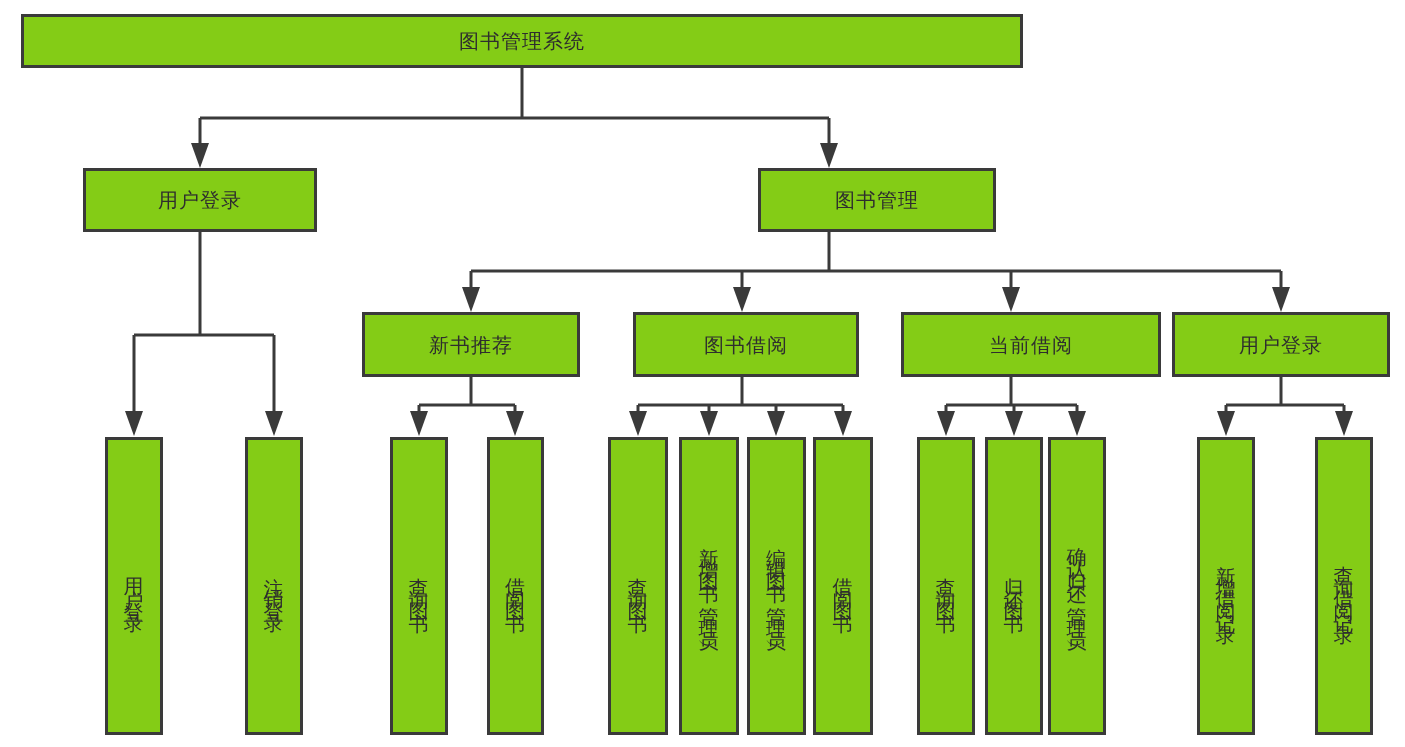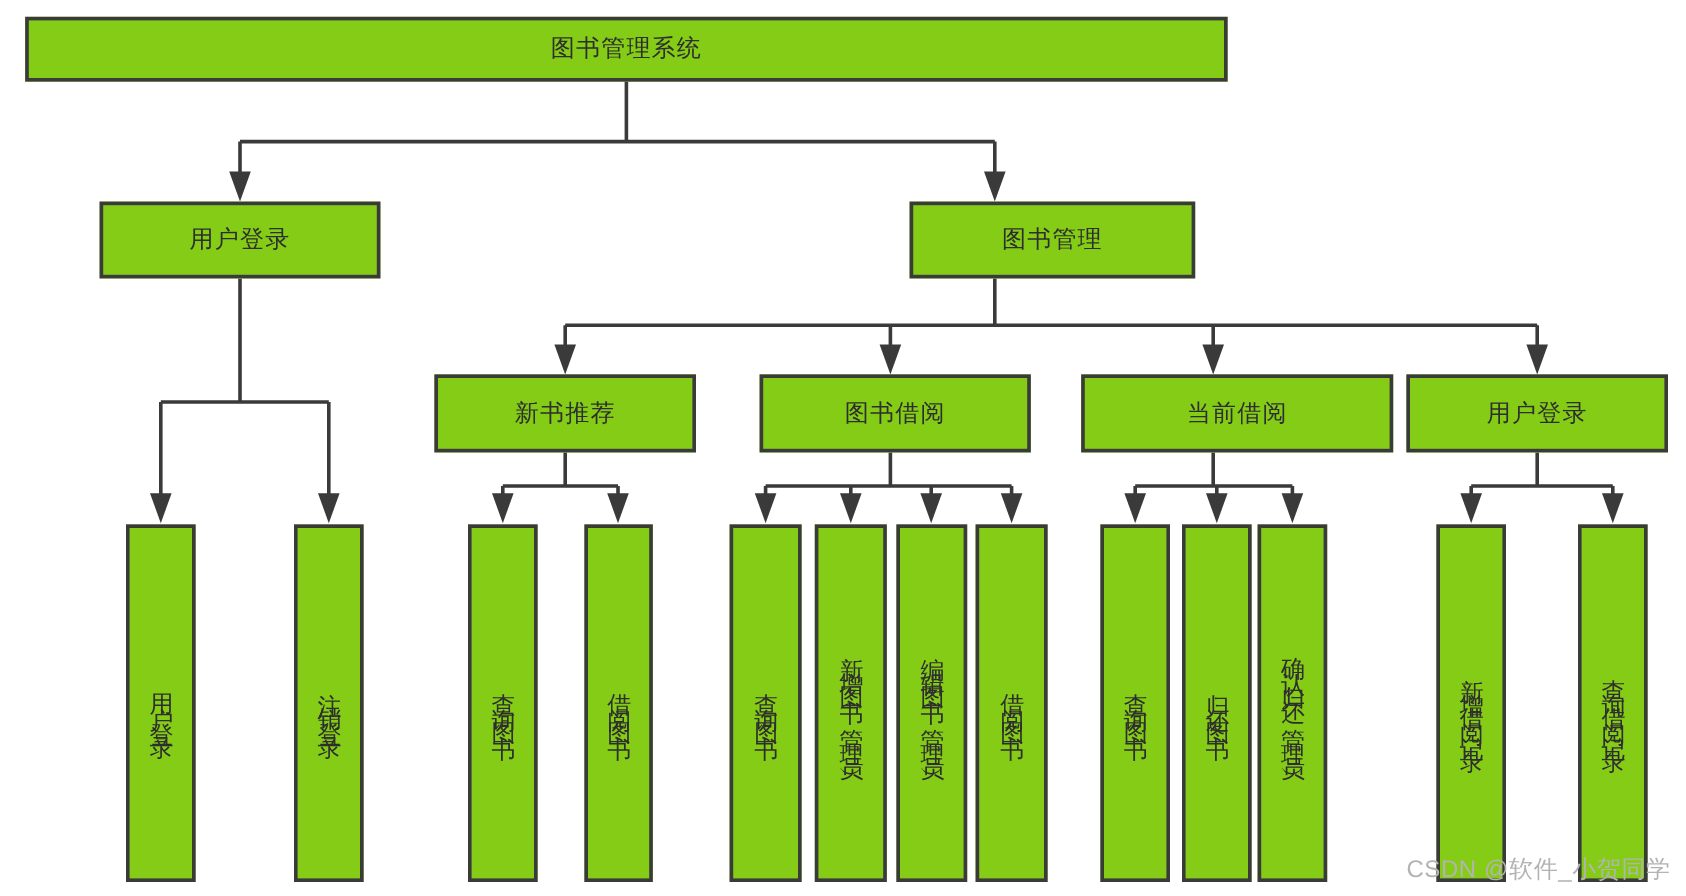--- a/index.html
+++ b/index.html
@@ -187,15 +187,14 @@
     <span class="lbl">确认归还（管理员）</span>
   </div>
 
   <div class="box leaf" style="left:1197px;top:437px;width:58px;height:298px;">
     <span class="lbl">新增借阅记录</span>
   </div>
   <div class="box leaf" style="left:1315px;top:437px;width:58px;height:298px;">
     <span class="lbl">查询借阅记录</span>
   </div>
 
-  <div class="watermark">CSDN @软件_小贺同学</div>
 
 </div>
 
 </body></html>

